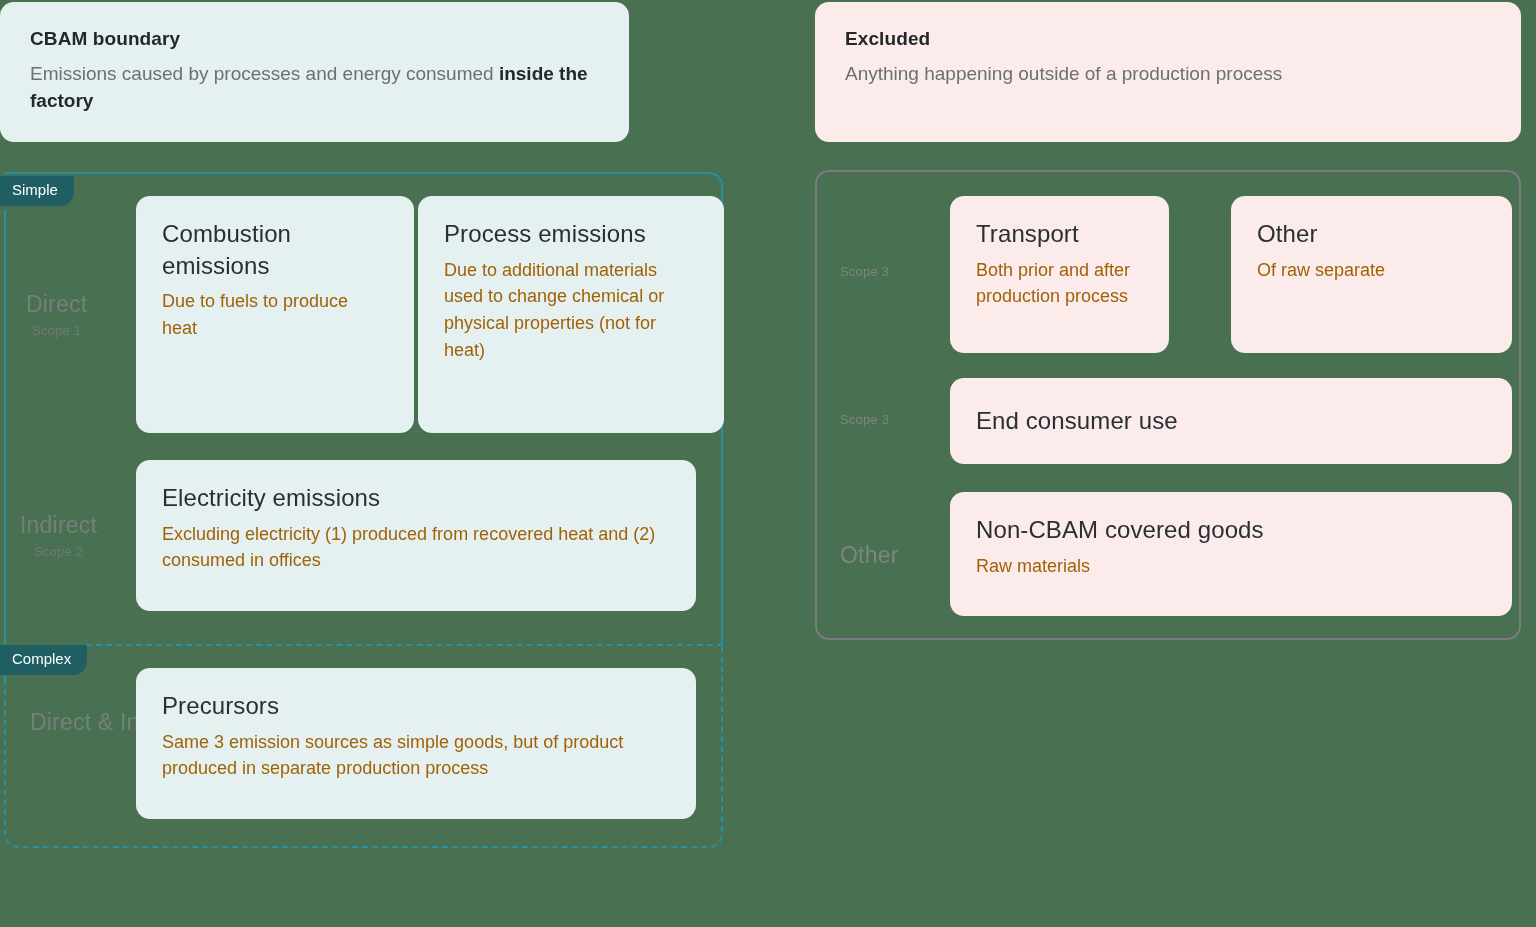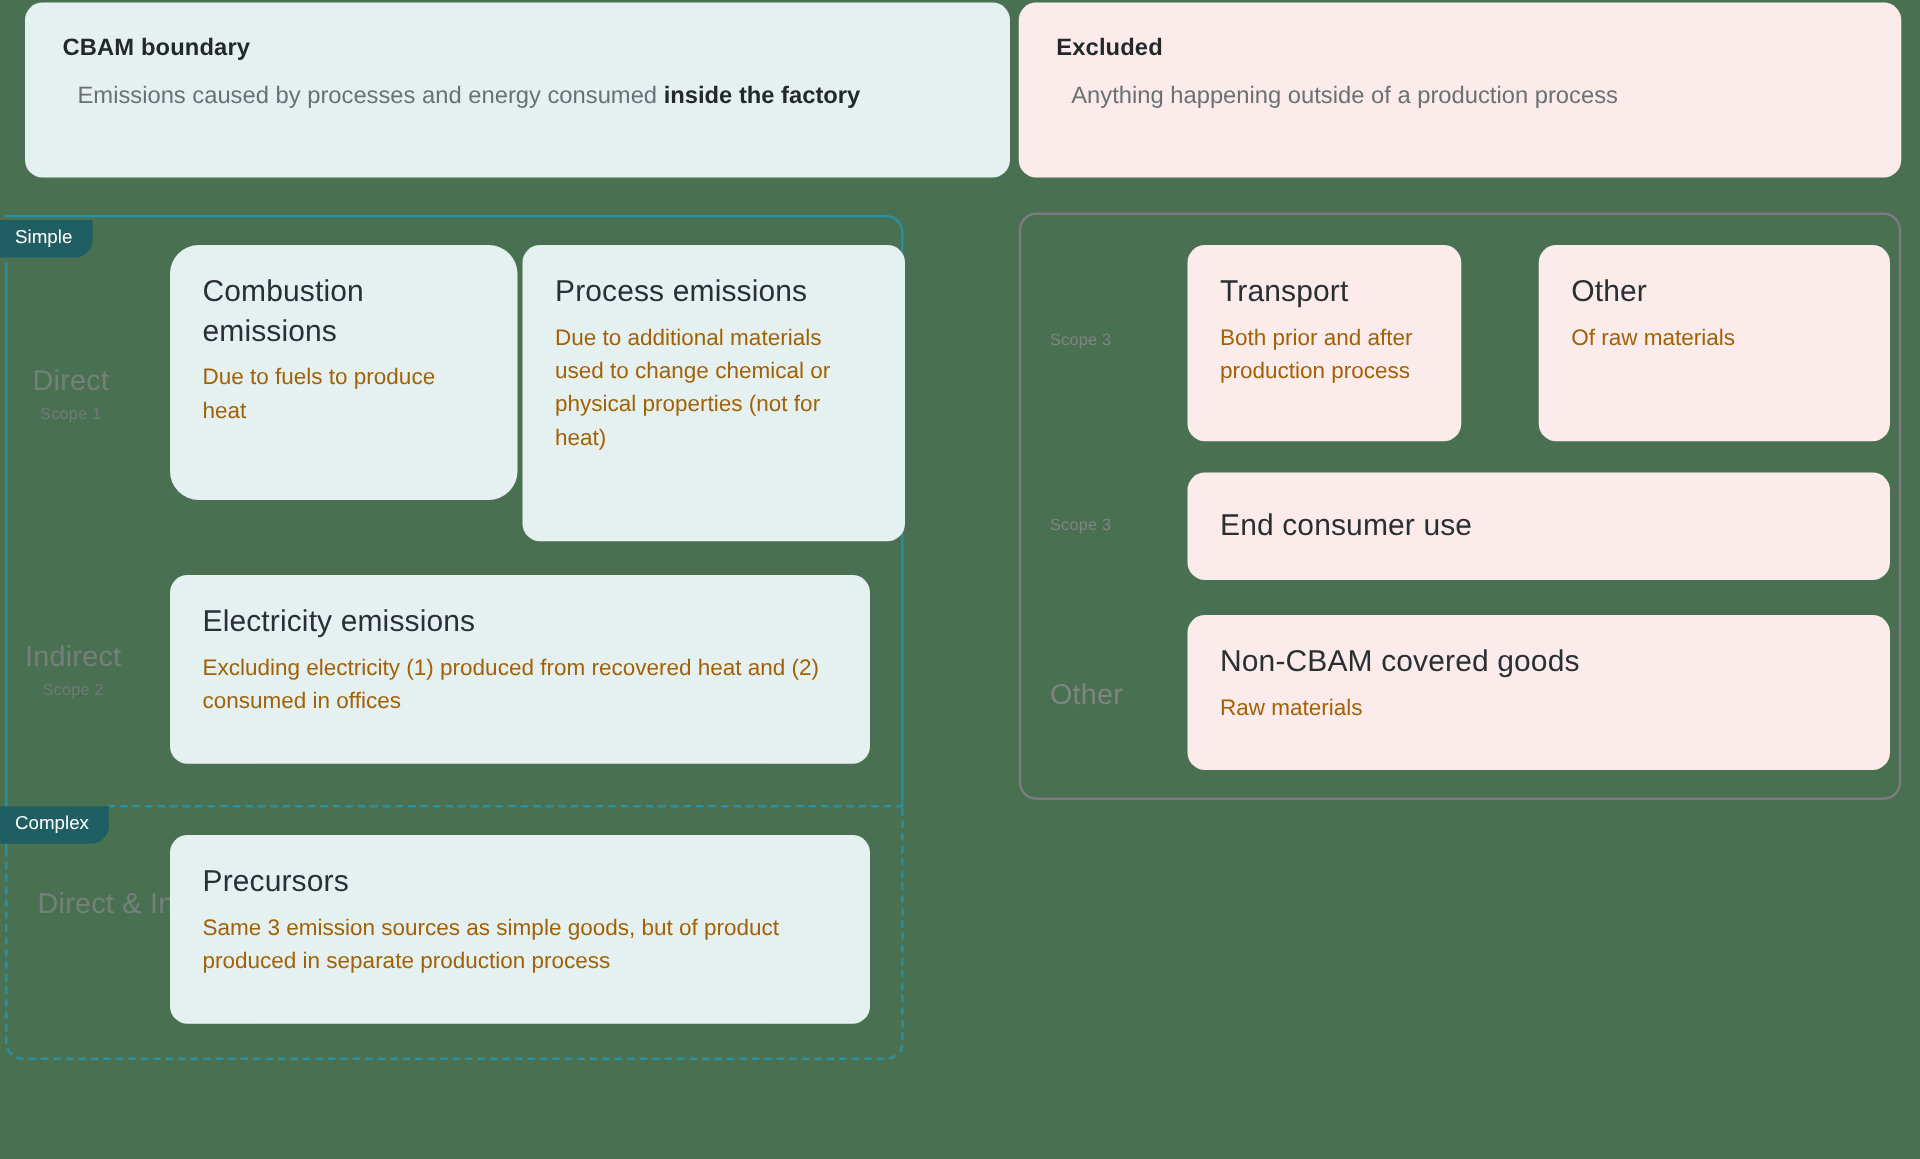--- a/index.html
+++ b/index.html
@@ -27,30 +27,30 @@
     font-weight: bold;
     color: #23282b;
     letter-spacing: .1px;
     margin: 0 0 9px 0;
     line-height: 1.2;
   }
   .hdr-card .hdr-sub {
     font-size: 19px;
     color: #6a7073;
     line-height: 1.45;
-    margin: 12px;
+    margin: 0;
     max-width: 640px;
   }
   .hdr-card .hdr-sub b {
     color: #23282b;
     font-weight: bold;
   }
 
   #cbam-header {
-    left: 20px; top: 2px; width: 788px; height: 140px;
+    left: 0; top: 2px; width: 629px; height: 140px;
     background: #e5f1f0;
   }
   #excluded-header {
     left: 815px; top: 2px; width: 706px; height: 140px;
     background: #fcebeb;
   }
 
   
   #simple-container {
     position: absolute;
@@ -151,21 +151,21 @@
   }
   .card .c-desc {
     font-size: 18px;
     color: #a16207;
     line-height: 1.48;
     margin: 0;
   }
   .card.no-desc .c-title { margin-bottom: 0; }
 
   
-  #card-combustion { left: 136px; top: 196px; width: 278px; height: 204px; border-radius: 23px; }
+  #card-combustion { left: 136px; top: 196px; width: 278px; height: 237px; }
   #card-process    { left: 418px; top: 196px; width: 306px; height: 237px; }
   #card-electricity{ left: 136px; top: 460px; width: 560px; height: 151px; }
   #card-precursors { left: 136px; top: 668px; width: 560px; height: 151px; }
 
   
   #card-transport  { left: 950px; top: 196px; width: 219px; height: 157px; }
   #card-mining     { left: 1231px; top: 196px; width: 281px; height: 157px; }
   #card-enduse     { left: 950px; top: 378px; width: 562px; height: 86px; }
   #card-noncbam    { left: 950px; top: 492px; width: 562px; height: 124px; }
 
@@ -241,21 +241,21 @@
 <div class="row-label excl" id="label-other">
   <span class="lab-main">Other</span>
 </div>
 
 <div class="card pink" id="card-transport">
   <div class="c-title">Transport</div>
   <div class="c-desc">Both prior and after production process</div>
 </div>
 <div class="card pink" id="card-mining">
   <div class="c-title">Other</div>
-  <div class="c-desc">Of raw materials</div>
+  <div class="c-desc">Of raw separate</div>
 </div>
 <div class="card pink no-desc centered-title" id="card-enduse">
   <div class="c-title">End consumer use</div>
 </div>
 <div class="card pink" id="card-noncbam">
   <div class="c-title">Non-CBAM covered goods</div>
   <div class="c-desc">Raw materials</div>
 </div>
 
 </body></html>

